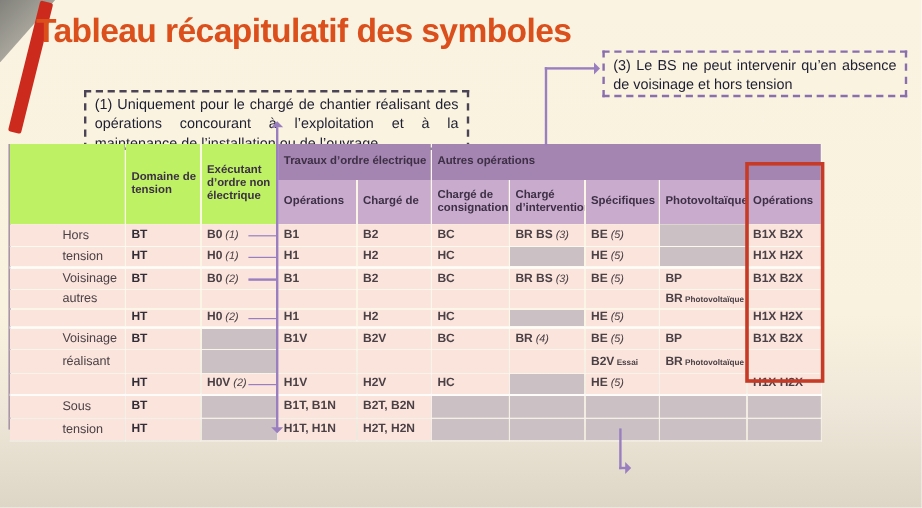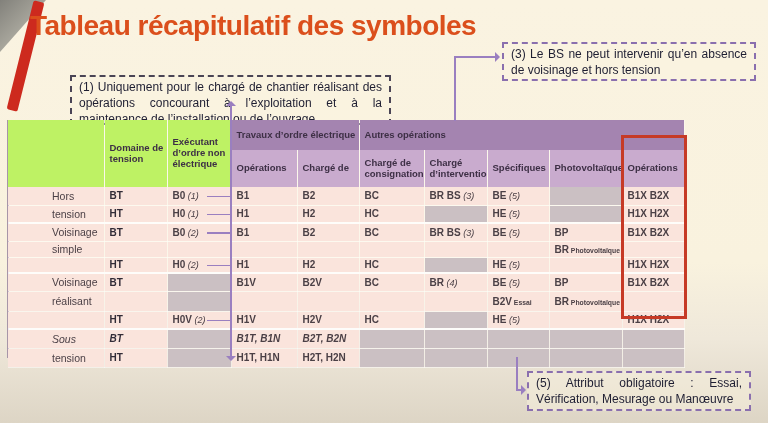--- a/index.html
+++ b/index.html
@@ -69,21 +69,20 @@
 
 <div class="stage">
 
   <div class="corner-grey"></div>
   <div class="red-slash"></div>
 
   <div class="title">Tableau récapitulatif des symboles</div>
 
   <div class="note note-dark note1">(1) Uniquement pour le chargé de chantier réalisant des opérations concourant à l’exploitation et à la maintenance de l’installation ou de l’ouvrage</div>
   <div class="note note-purple note3">(3) Le BS ne peut intervenir qu’en absence de voisinage et hors tension</div>
-  <div class="note note-purple note5">(5) Attribut obligatoire : Essai, Vérification, Mesurage ou Manœuvre</div>
 
   <div class="tbl-left-edge"></div>
 
   <div class="tbl-wrap">
     <table>
       <colgroup>
         <col style="width:96px">
           <col style="width:63px">
           <col style="width:64px">
         <col style="width:66px">
@@ -143,21 +142,21 @@
             <td class="tick">B0<i> (2)</i></td>
             <td>B1</td>
             <td>B2</td>
             <td>BC</td>
             <td>BR BS<i> (3)</i></td>
             <td>BE<i> (5)</i></td>
             <td>BP</td>
             <td>B1X B2X</td>
           </tr>
           <tr style="height: 16px;">
-            <td class="lab">simple</td>
+            <td class="lab">autres</td>
             <td></td>
             <td></td>
             <td></td>
             <td></td>
             <td></td>
             <td></td>
             <td></td>
             <td>BR<small> Photovoltaïque</small></td>
             <td></td>
           </tr>
@@ -202,21 +201,21 @@
             <td class="dom">HT</td>
             <td class="tick">H0V<i> (2)</i></td>
             <td>H1V</td>
             <td>H2V</td>
             <td>HC</td>
             <td class="grey"></td>
             <td>HE<i> (5)</i></td>
             <td></td>
             <td>H1X H2X</td>
           </tr>
-          <tr style="height: 19px; font-style: italic;">
+          <tr style="height: 19px;">
             <td class="lab">Sous</td>
             <td class="dom">BT</td>
             <td class="grey"></td>
             <td>B1T, B1N</td>
             <td>B2T, B2N</td>
             <td class="grey"></td>
             <td class="grey"></td>
             <td class="grey"></td>
             <td class="grey"></td>
             <td class="grey"></td>

